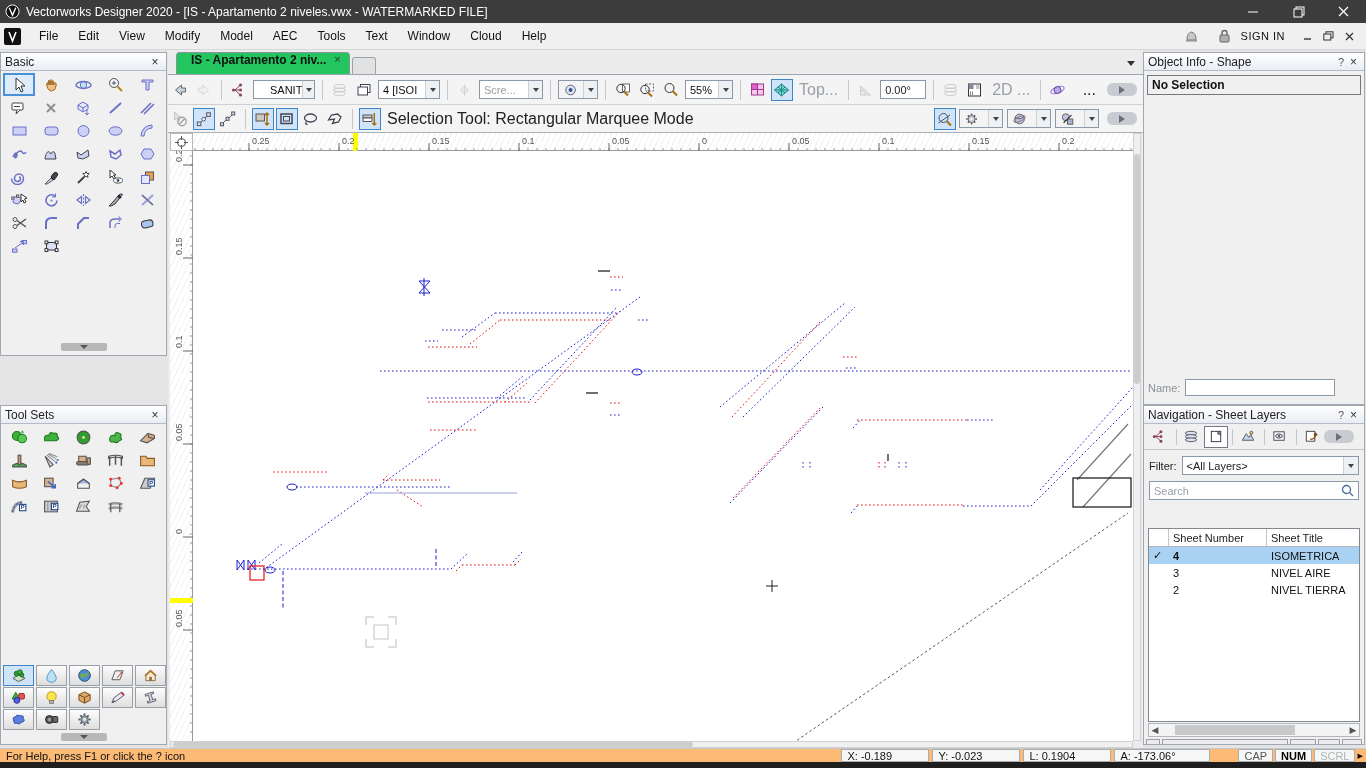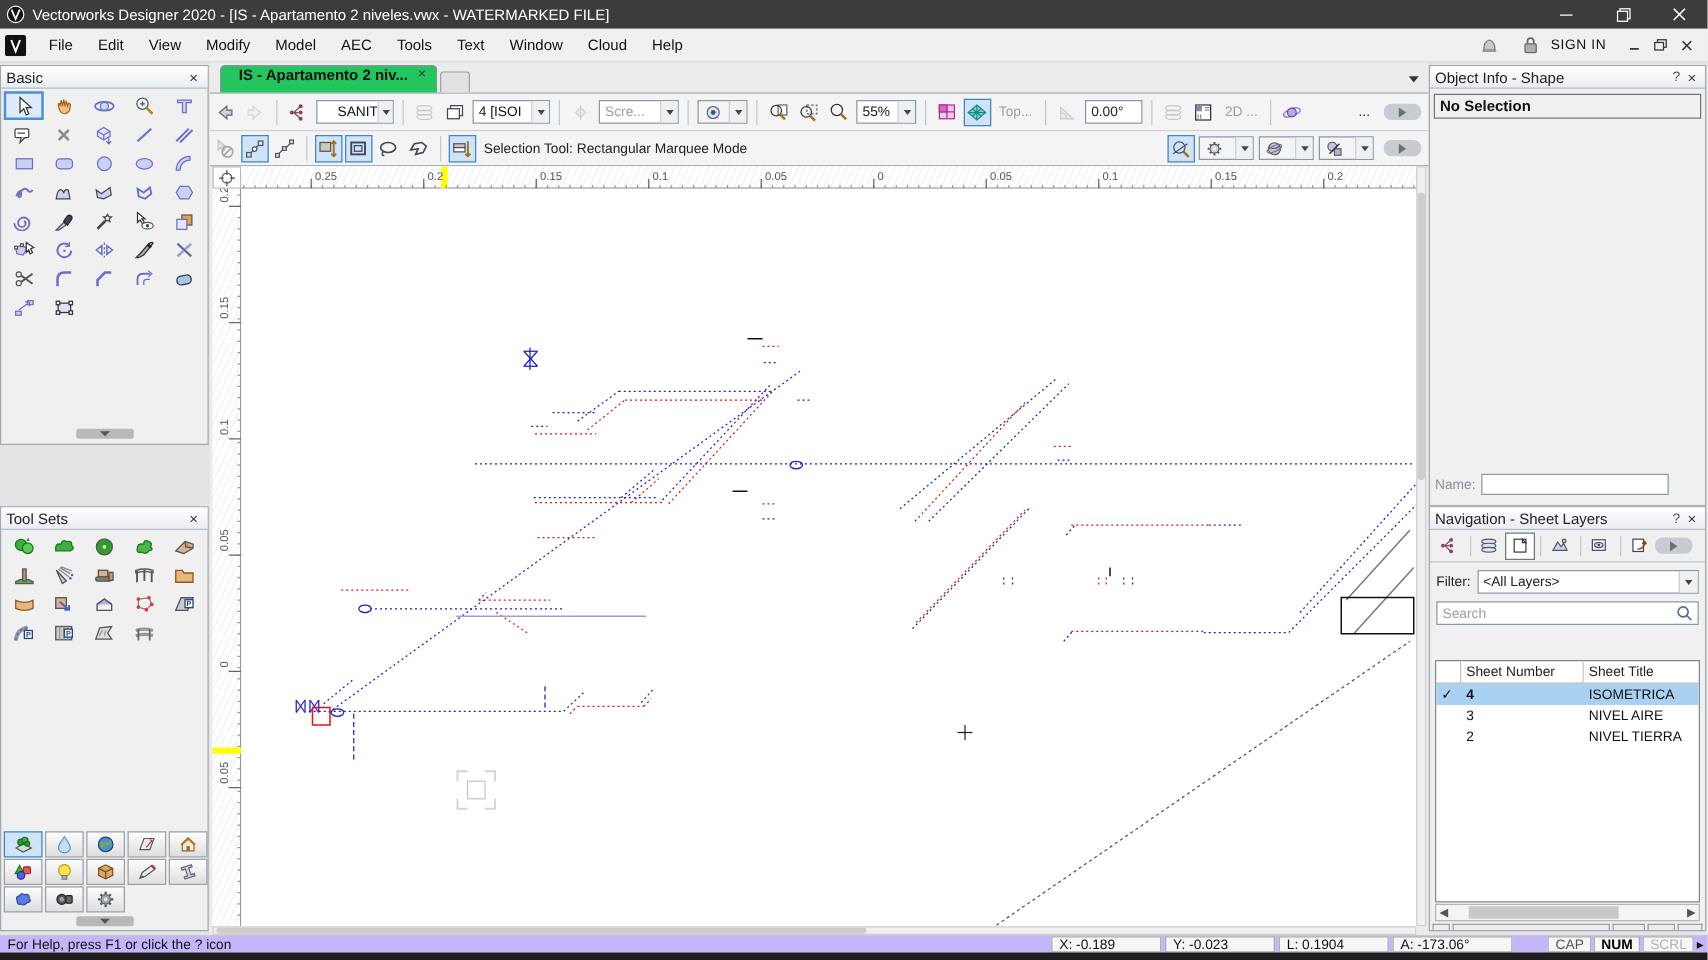--- a/index.html
+++ b/index.html
@@ -54,21 +54,21 @@
   #tab-dd { margin-left:auto; margin-right:8px; margin-bottom:4px; }
   .css-down { width:0; height:0; border:4px solid transparent; border-top:5px solid #333; }
 
   .toolbar { position:absolute; left:0; width:975px; background:#f4f4f4; display:flex; align-items:center; }
   #toolbar1 { top:25px; height:30px; border-bottom:1px solid #d0d0d0; }
   #toolbar2 { top:55px; height:28px; border-bottom:1px solid #a8b0b8; }
   .tb-btn { min-width:22px; height:22px; border:1px solid transparent; display:flex; align-items:center; justify-content:center; margin:0 1px; background:transparent; }
   .tb-btn.sel { background:#cfe4f8; border:1px solid #3f86c8; }
   .tb-btn.dis { filter:grayscale(1) opacity(.45); }
   .tb-sep { width:1px; height:20px; background:#c4c8cc; margin:0 5px; }
-  .tb-label { font-size:11px; color:#222; margin:0 5px; }
+  .tb-label { font-size:16px; color:#222; margin:0 5px; }
   .tb-label.dis { color:#9aa0a6; }
   .combo { height:19px; border:1px solid #8a98a8; background:#fff; display:flex; align-items:center; font-size:11px; color:#111; padding-left:4px; margin:0 2px; }
   .combo.dis { color:#9aa0a6; }
   .combo .arr { margin-left:auto; width:14px; align-self:stretch; border-left:1px solid #c8d0d8; background:#eef1f4; display:flex; align-items:center; justify-content:center; }
   .combo .arr:after { content:""; border:3px solid transparent; border-top:4px solid #444; margin-top:3px; }
   .tb-input { height:19px; width:46px; border:1px solid #8a98a8; background:#fff; font-size:11px; color:#222; padding-left:4px; display:flex; align-items:center; margin:0 2px; }
   .arrow-pill { width:30px; height:13px; background:#c8ccd2; border-radius:6px; display:flex; align-items:center; justify-content:center; margin:0 6px; }
   .arrow-pill:after { content:""; border:4px solid transparent; border-left:6px solid #6a7076; margin-left:4px; }
   .tb-flex { flex:1; }
 
@@ -114,21 +114,21 @@
   .sh-row .c { padding-left:4px; }
   .c0 { width:20px; } .c1 { width:98px; } .c2 { flex:1; }
   #sheet-hscroll { position:absolute; left:4px; right:4px; bottom:7px; height:14px; border:1px solid #b0b6bc; background:#f4f4f4; display:flex; align-items:center; font-size:9px; color:#555; }
   #sheet-hscroll .thumb { height:10px; background:#c8c8c8; width:120px; margin-left:14px; }
   #sheet-hscroll .la,#sheet-hscroll .ra { width:12px; text-align:center; }
   #sheet-hscroll .ra { margin-left:auto; }
   #nav-cutrow { position:absolute; left:2px; right:2px; bottom:0; height:5px; display:flex; gap:2px; }
   #nav-cutrow div { border:1px solid #9aa0a6; border-bottom:none; background:#ececec; }
 
   
-  #statusbar { position:absolute; left:0; top:748px; width:1366px; height:14px; background:#c4b5fd; border-top:1px solid #c8c8c8; display:flex; align-items:center; font-size:11px; color:#111; }
+  #statusbar { position:absolute; left:0; top:748px; width:1366px; height:14px; background:#fdba74; border-top:1px solid #c8c8c8; display:flex; align-items:center; font-size:11px; color:#111; }
   #statusbar .help { margin-left:6px; }
   #statusbar .boxes { margin-left:auto; display:flex; align-items:center; }
   .sb-box { border:1px solid #a8aeb4; height:13px; display:flex; align-items:center; padding:0 5px; margin-right:3px; background:#f6f6f6; }
   .sb-key { margin-right:2px; }
   .sb-key.on { font-weight:bold; color:#000; }
   .sb-key.off { color:#b0b4b8; }
   .sb-key.mid { color:#555; }
   #bottomstrip { position:absolute; left:0; top:762px; width:1366px; height:6px; background:#1e1e1e; }
 </style>
 </head>

